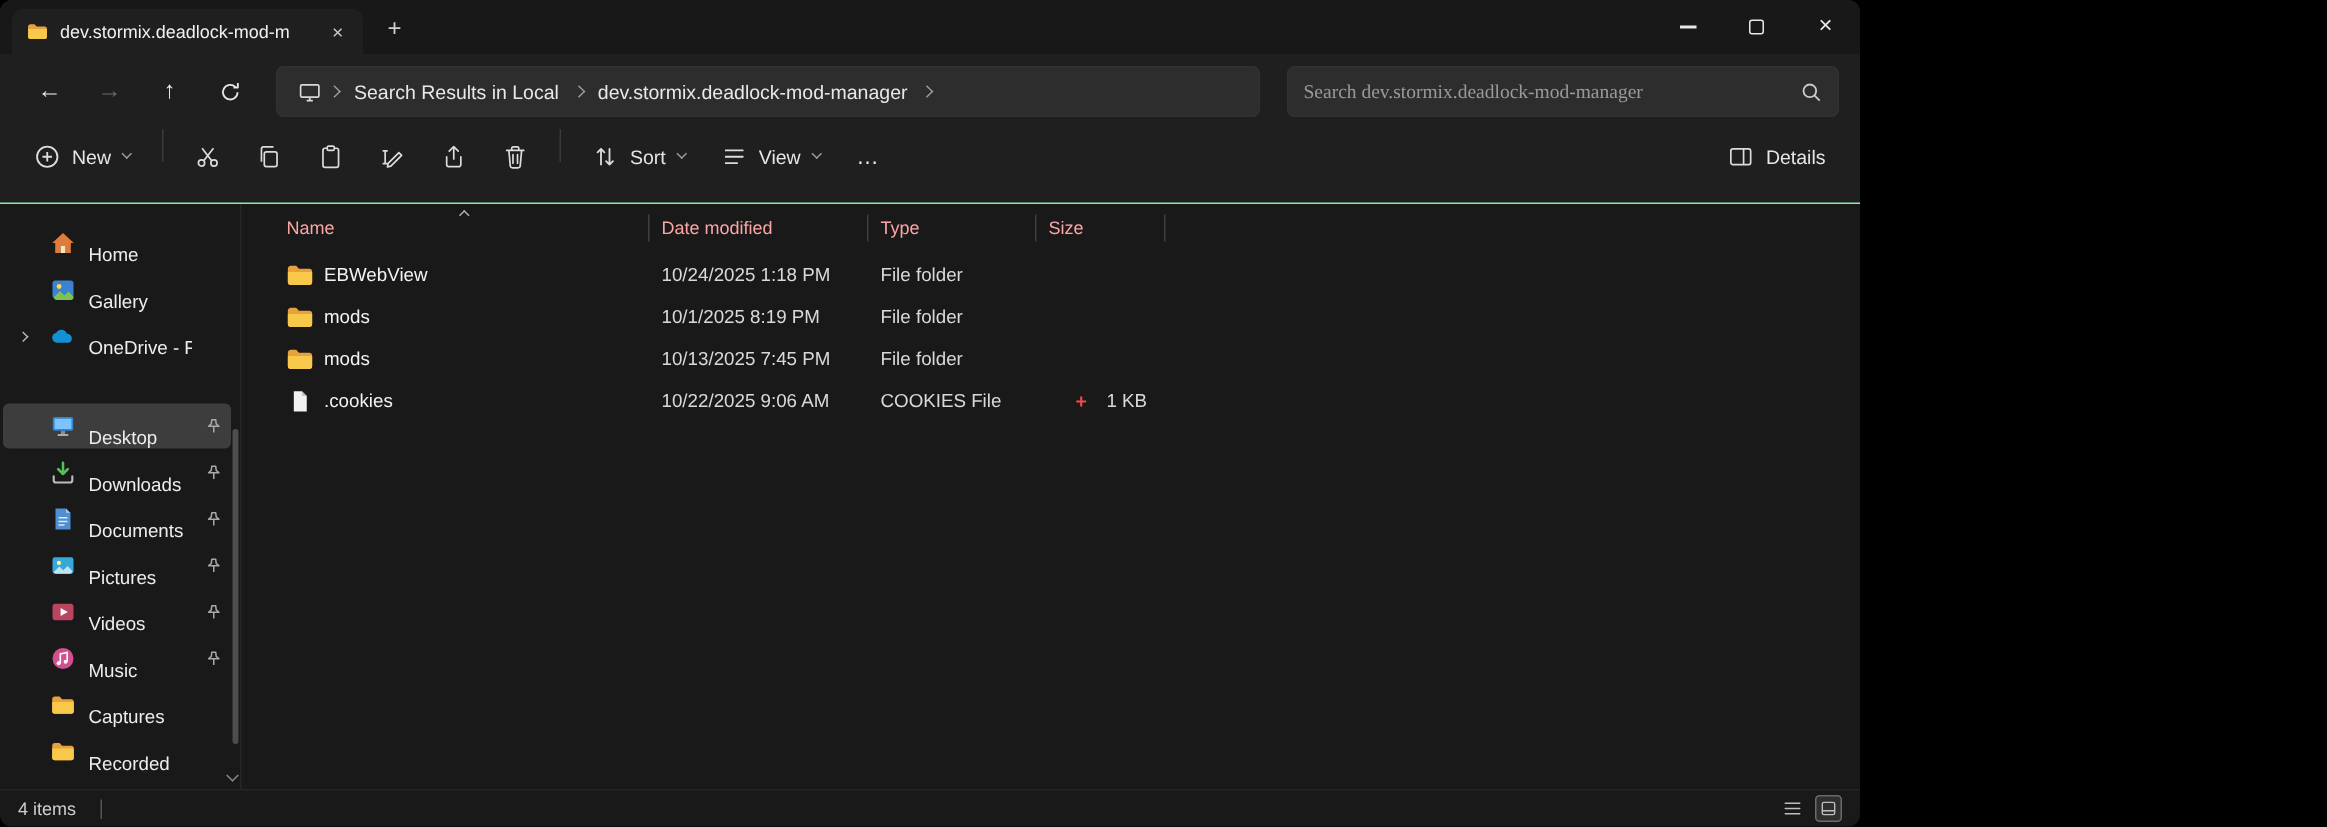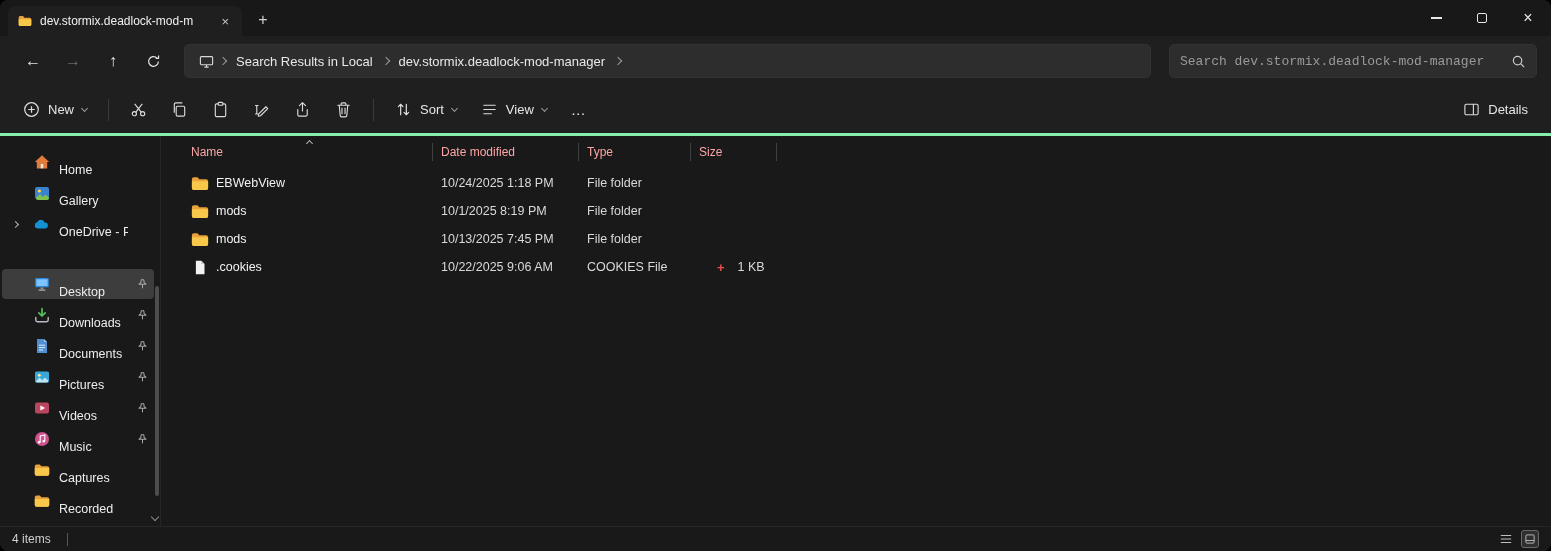--- a/index.html
+++ b/index.html
@@ -1,17 +1,17 @@
 <!DOCTYPE html>
 <html><head>
 <meta charset="utf-8">
 <style>
   * { margin:0; padding:0; box-sizing:border-box; }
   html,body { width:1551px; height:551px; background:#000; font-family:"Liberation Sans","DejaVu Sans",sans-serif; }
-  .window { width:1551px; height:551px; background:#191919; border-radius:8px; overflow:hidden; display:flex; flex-direction:column; color:#fff; }
+  .window { width:1240px; height:551px; background:#191919; border-radius:8px; overflow:hidden; display:flex; flex-direction:column; color:#fff; }
 
   
   .titlebar { height:36px; background:#181818; display:flex; align-items:flex-end; position:relative; flex:none; }
   .tab { margin-left:8px; width:234px; height:30px; background:#1f1f1f; border-radius:7px 7px 0 0; display:flex; align-items:center; gap:8px; padding:0 10px; font-size:12px; color:#f0f0f0; }
   .tab .icon-slot { width:14px; height:12px; flex:none; }
   .tab-title { flex:1; white-space:nowrap; overflow:hidden; }
   .tab-close { color:#c9c9c9; font-size:13px; padding:0 3px; }
   .newtab { width:26px; height:26px; margin:0 0 3px 8px; display:flex; align-items:center; justify-content:center; color:#cfcfcf; font-size:16px; border-radius:4px; }
   .win-controls { position:absolute; right:0; top:0; display:flex; height:36px; }
   .wc { width:46px; height:36px; display:flex; align-items:center; justify-content:center; }
@@ -26,26 +26,26 @@
   .nav-btn .icon-slot { width:15px; height:15px; }
   .addressbar { flex:1; height:34px; background:#2d2d2d; border:1px solid #323232; border-radius:5px; margin-left:10px; display:flex; align-items:center; padding:0 10px; font-size:13px; color:#e8e8e8; overflow:hidden; }
   .addressbar .icon-slot { width:15px; height:15px; margin:0 4px; flex:none; }
   .crumb { padding:4px 8px; border-radius:4px; white-space:nowrap; }
   .chev { display:inline-block; width:6px; height:6px; border-right:1.4px solid #9b9b9b; border-bottom:1.4px solid #9b9b9b; flex:none; }
   .chev.r { transform:rotate(-45deg); }
   .chev.d { transform:rotate(45deg); }
   .chev.u { border-color:#b0b0b0; transform:rotate(-135deg); }
   .crumb-sep { margin:0 2px; }
   .searchbox { width:368px; height:34px; background:#2d2d2d; border:1px solid #323232; border-radius:5px; margin-left:16px; display:flex; align-items:center; padding:0 10px; flex:none; }
-  .searchbox input { flex:1; background:transparent; border:none; outline:none; color:#e8e8e8; font-size:13px; font-family:Liberation Mono, monospace; }
+  .searchbox input { flex:1; background:transparent; border:none; outline:none; color:#e8e8e8; font-size:13px; font-family:Liberation Serif, serif; }
   .searchbox input::placeholder { color:#9a9a9a; }
   .searchbox .icon-slot { width:15px; height:15px; flex:none; }
 
   
-  .toolbar { height:50px; background:#1f1f1f; border-bottom:3px solid #86efac; display:flex; align-items:center; padding:0 12px; gap:2px; flex:none; }
+  .toolbar { height:50px; background:#1f1f1f; border-bottom:1px solid #86efac; display:flex; align-items:flex-start; padding:0 12px; gap:2px; flex:none; }
   .tool-btn { height:36px; display:flex; align-items:center; gap:8px; padding:0 11px; border-radius:4px; color:#e6e6e6; font-size:13px; }
   .tool-btn .icon-slot { width:17px; height:17px; color:#dcdcdc; }
   .tool-btn .chev.d { width:5px; height:5px; margin-top:-3px; }
   .tb-sep { width:1px; height:22px; background:#3a3a3a; margin:0 8px; flex:none; }
   .more-dots { font-size:15px; letter-spacing:1px; color:#e6e6e6; }
   .details-btn { margin-left:auto; }
 
   
   .content { flex:1; display:flex; min-height:0; background:#191919; }
   .sidebar { width:161px; border-right:1px solid #262626; padding-top:10px; position:relative; flex:none; }

